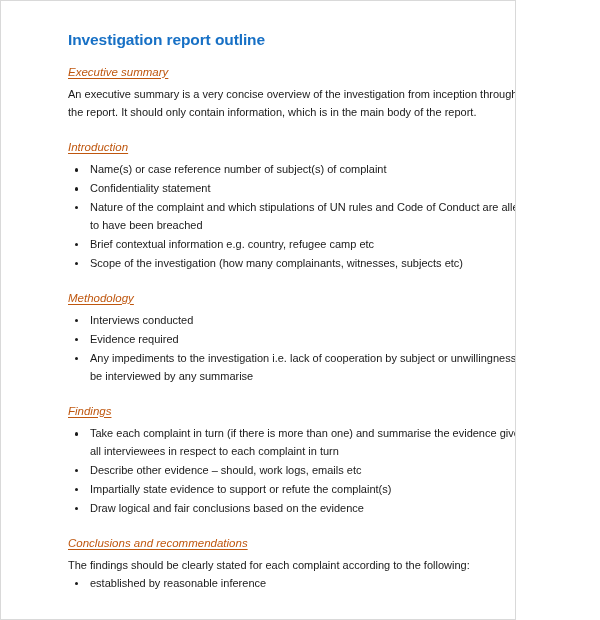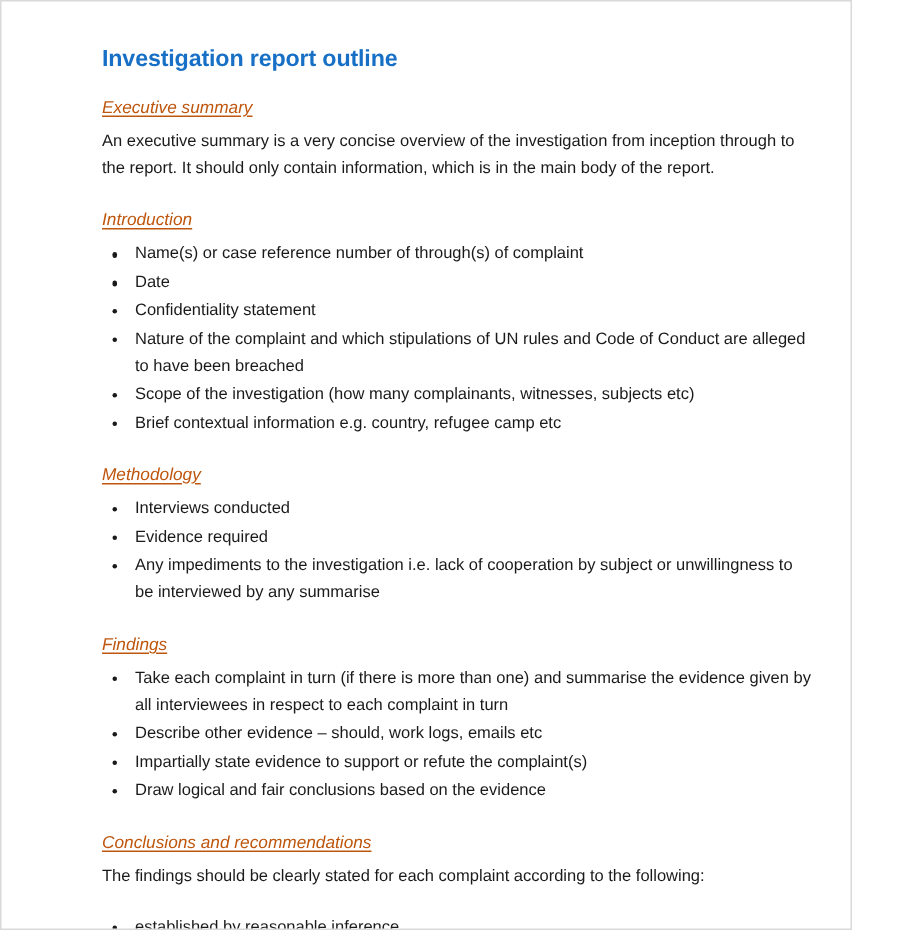--- a/index.html
+++ b/index.html
@@ -9,21 +9,21 @@
   }
   body {
     width: 600px;
     height: 620px;
     font-family: "Liberation Sans", "DejaVu Sans", sans-serif;
     -webkit-font-smoothing: antialiased;
   }
   #page {
     position: relative;
     box-sizing: border-box;
-    width: 568px;
+    width: 516px;
     height: 620px;
     background: #ffffff;
     border: 1px solid #d9d9d9;
     overflow: hidden;
   }
   #content {
     position: absolute;
     left: 67px;
     top: 30px;
     width: 474px;
@@ -73,47 +73,46 @@
   ul.bullets li::before {
     content: "";
     position: absolute;
     left: 7px;
     top: 7px;
     width: 3.4px;
     height: 3.4px;
     background: #1a1a1a;
     border-radius: 50%;
   }
-  .tight { margin-bottom: 16px; }
+  .tight { margin-bottom: 0; }
   .sec-spacer-exec { height: 15px; }
   .sec-spacer { height: 14px; }
 </style>
 </head>
 <body>
 
 <div id="page">
   <div id="content">
 
     <div class="doc-title">Investigation report outline</div>
 
     <div class="section">
       <div class="section-heading">Executive summary</div>
       <p class="para">An executive summary is a very concise overview of the investigation from inception through to the report.  It should only contain information, which is in the main body of the report.</p>
     </div>
     <div class="sec-spacer-exec"></div>
 
     <div class="section">
       <div class="section-heading">Introduction</div>
       <ul class="bullets">
-        <li>Name(s) or case reference number of through(s) of complaint</li>
-        <li>Date</li>
+        <li>Name(s) or case reference number of subject(s) of complaint</li>
         <li>Confidentiality statement</li>
         <li>Nature of the complaint and which stipulations of UN rules and Code of Conduct are alleged to have been breached</li>
+        <li>Brief contextual information e.g. country, refugee camp etc</li>
         <li>Scope of the investigation (how many complainants, witnesses, subjects etc)</li>
-        <li>Brief contextual information e.g. country, refugee camp etc</li>
       </ul>
     </div>
     <div class="sec-spacer"></div>
 
     <div class="section">
       <div class="section-heading">Methodology</div>
       <ul class="bullets">
         <li>Interviews conducted</li>
         <li>Evidence required</li>
         <li>Any impediments to the investigation i.e. lack of cooperation by subject or unwillingness to be interviewed by any summarise</li>

